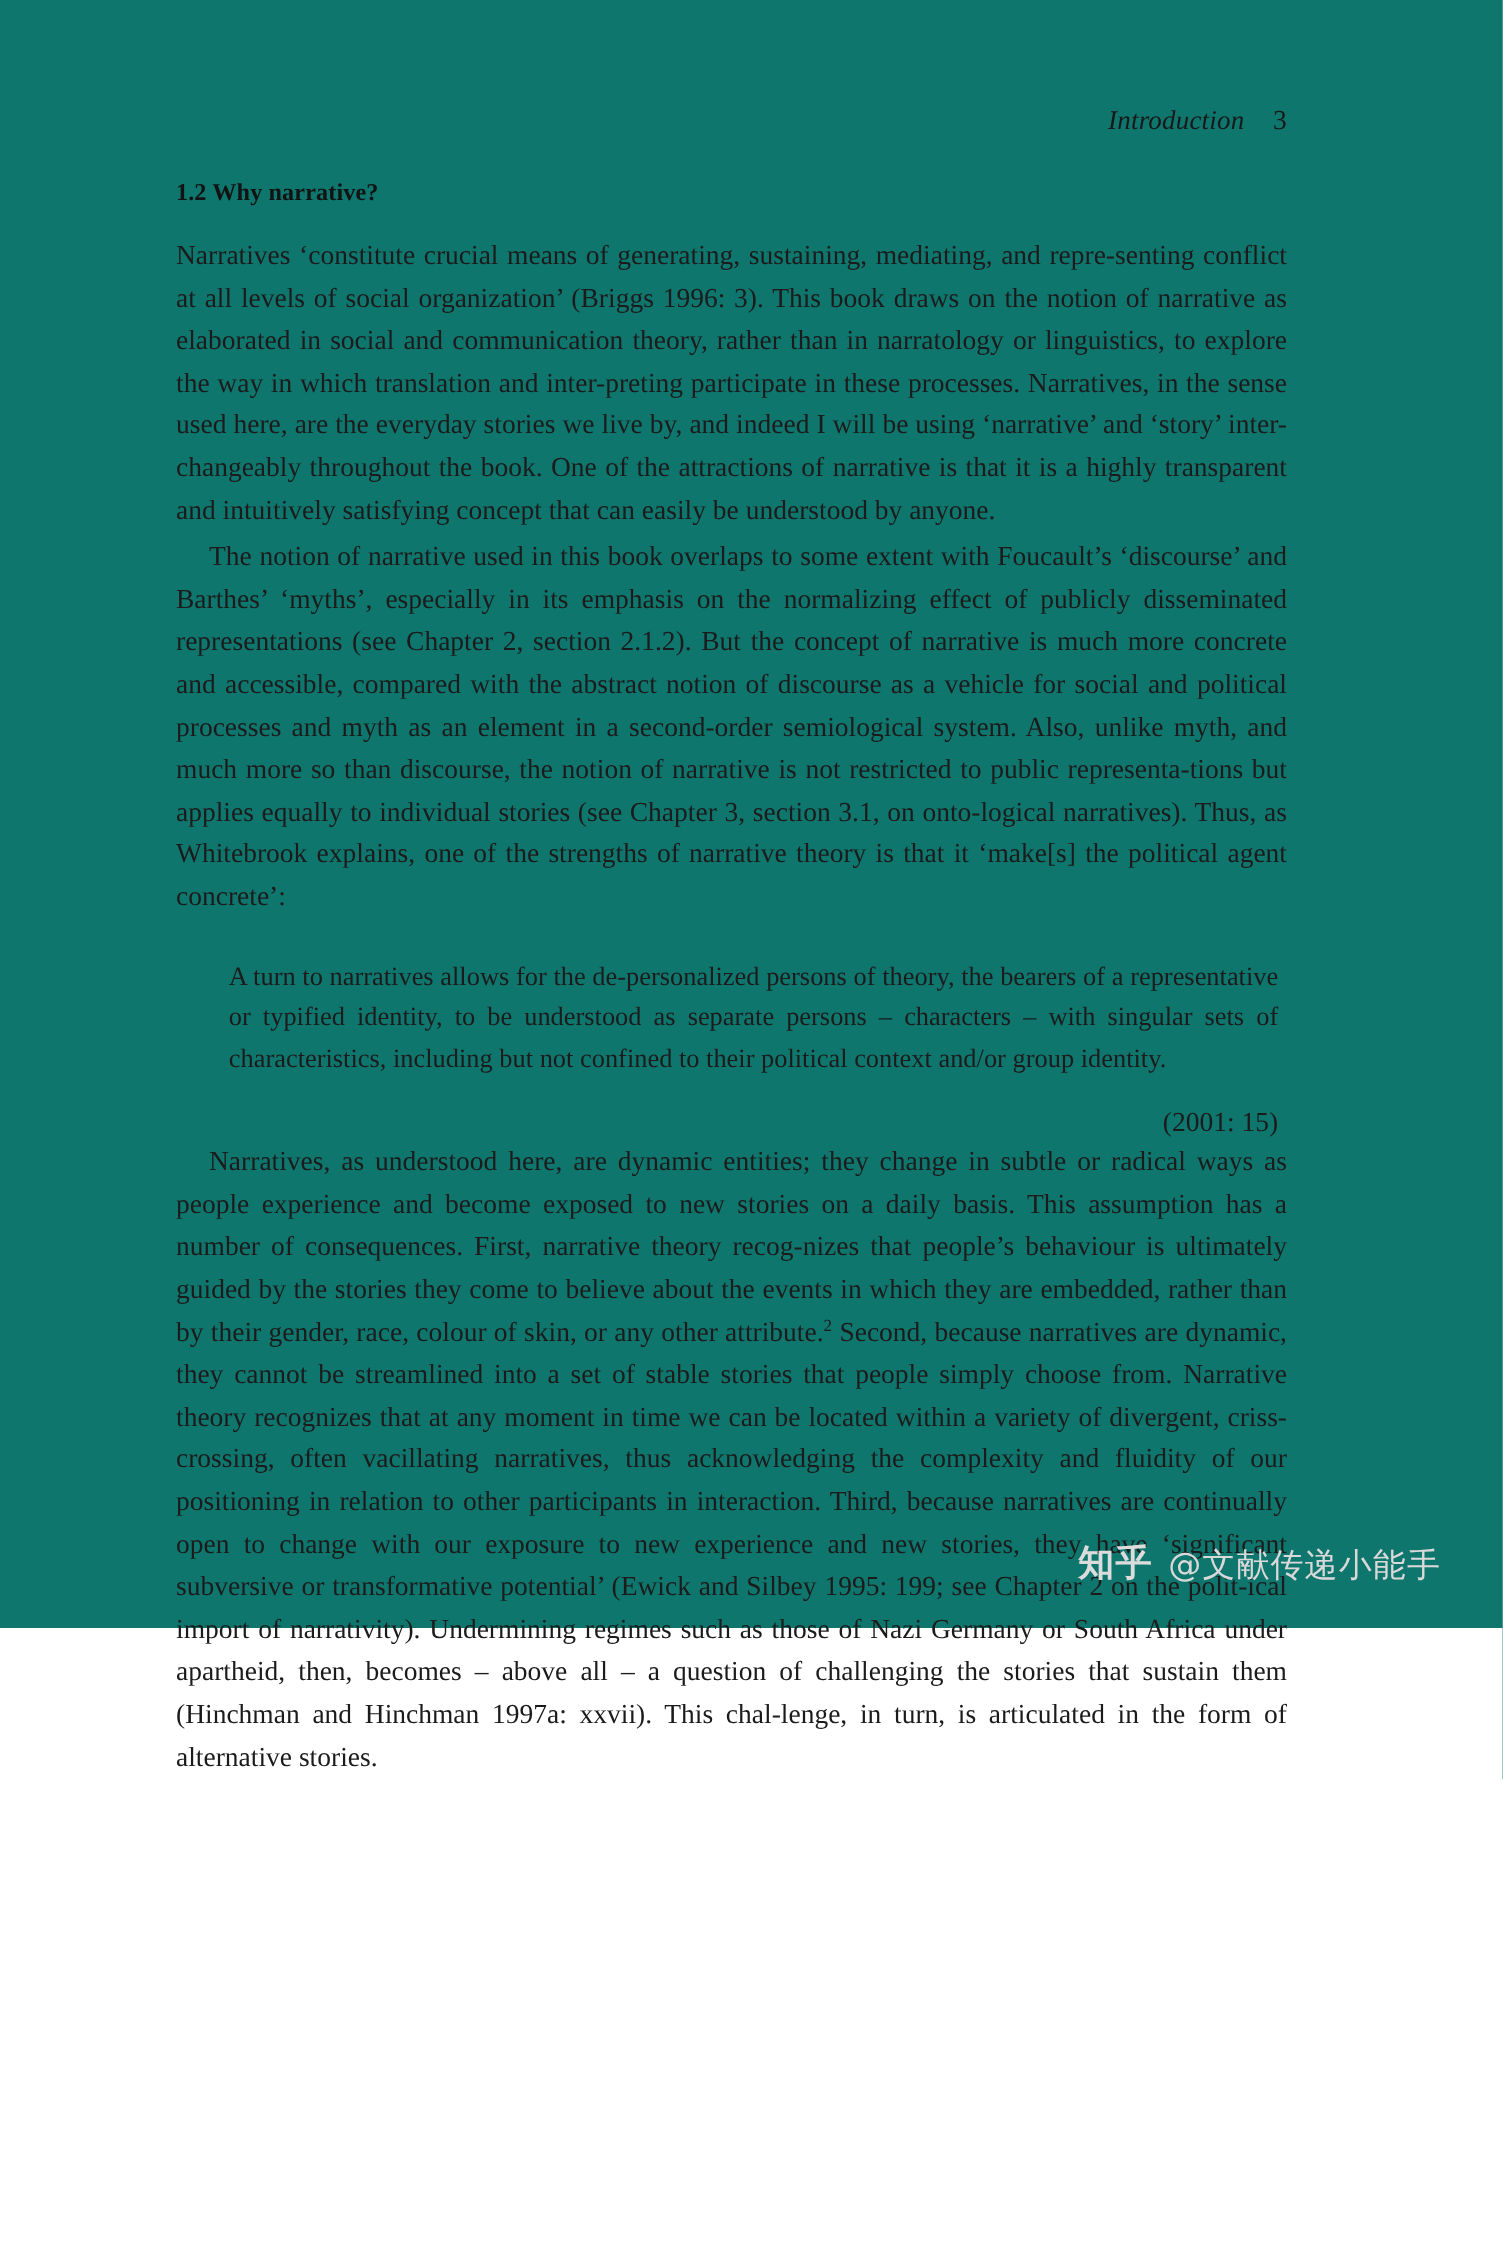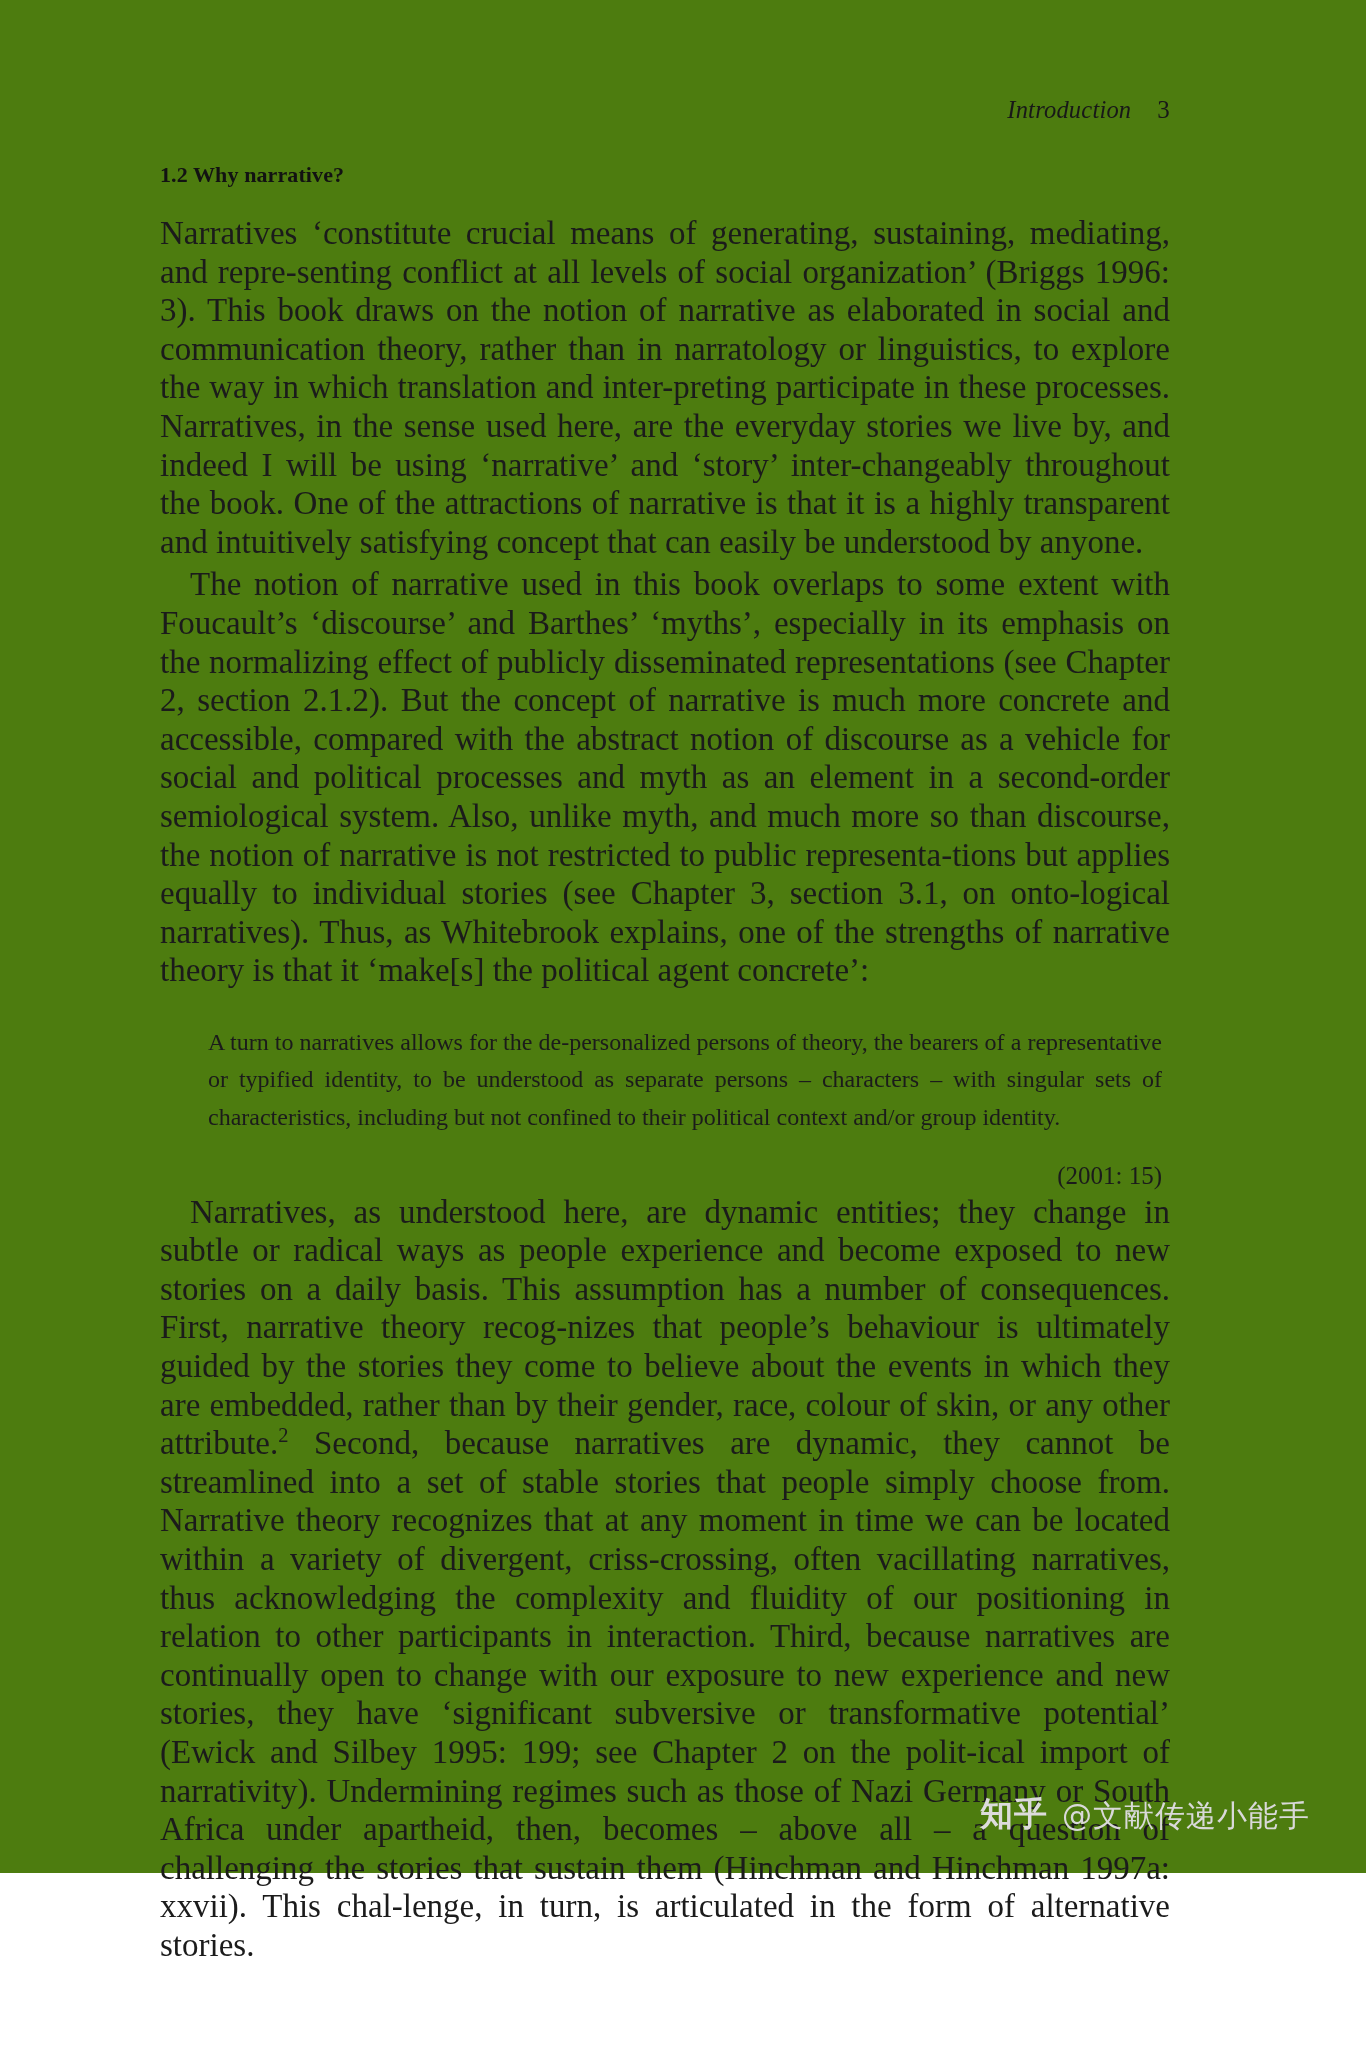--- a/index.html
+++ b/index.html
@@ -13,22 +13,22 @@
     font-family: "Liberation Serif", "DejaVu Serif", serif;
     color: #1a1a1a;
     position: relative;
     overflow: hidden;
   }
 
   .page {
     position: absolute;
     left: 0; top: 0;
     width: 1366px;
-    height: 1873px;
-    background: #4d7c0f;
+    height: 1480px;
+    background: #0f766e;
   }
 
   
   .content {
     position: absolute;
     left: 160px;
     top: 96px;
     width: 1010px;
   }
 
@@ -54,21 +54,21 @@
     margin-bottom: 26px;
     font-weight: bold;
     font-size: 22px;
     letter-spacing: 0.1px;
     color: #121212;
   }
 
   
   p.body {
     margin: 0;
-    font-size: 33px;
+    font-size: 25px;
     line-height: 38.6px;
     text-align: justify;
     text-justify: inter-word;
     color: #1b1b1b;
     hyphens: none;
     -webkit-hyphens: none;
   }
   p.body.indented {
     text-indent: 30px;
   }

